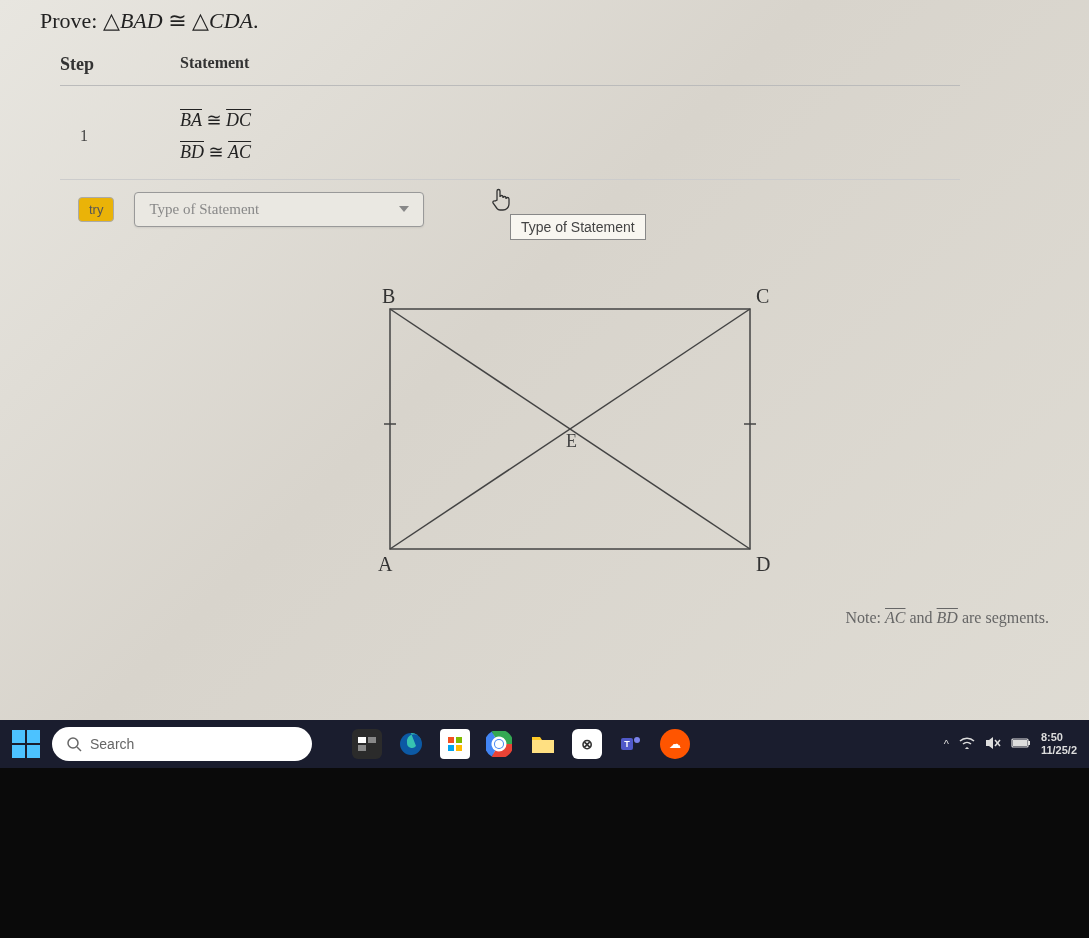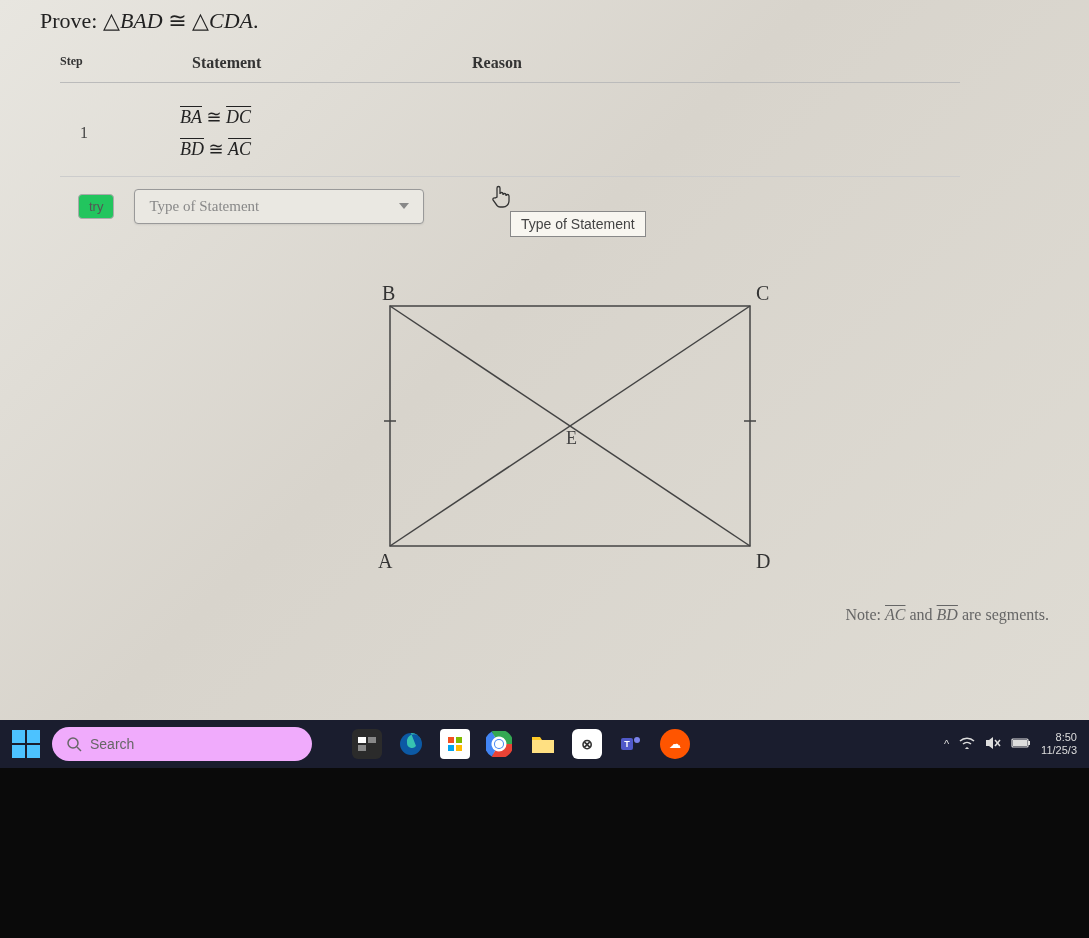--- a/index.html
+++ b/index.html
@@ -25,43 +25,43 @@
     .proof-table {
       margin-left: 20px;
       width: 900px;
     }
     .table-header {
       display: flex;
       border-bottom: 1px solid #bbb;
       padding-bottom: 10px;
       margin-bottom: 8px;
     }
-    .col-step { width: 120px; font-weight: bold; font-size: 12px; color: #333; }
-    .col-statement { width: 280px; font-weight: bold; font-size: 16px; color: #333; margin-left: 12px; }
+    .col-step { width: 120px; font-weight: bold; font-size: 18px; color: #333; }
+    .col-statement { width: 280px; font-weight: bold; font-size: 16px; color: #333; }
     .col-reason { width: 320px; font-weight: bold; font-size: 16px; color: #333; }
     .table-row {
       display: flex;
       align-items: center;
       border-bottom: 1px solid #ccc;
       padding: 10px 0;
     }
     .step-num { width: 120px; font-size: 16px; color: #444; padding-left: 20px; }
     .statement-cell { width: 280px; font-size: 18px; color: #222; line-height: 1.8; }
     .reason-cell { width: 320px; font-size: 18px; color: #222; }
     .overline { text-decoration: overline; font-style: italic; }
     .try-row {
       display: flex;
       align-items: center;
       padding: 12px 0;
       position: relative;
     }
     .try-btn {
       border: 1px solid #aaa;
       border-radius: 4px;
-      background: #22c55e;
+      background: #eab308;
       padding: 4px 10px;
       font-size: 13px;
       color: #555;
       margin-left: 18px;
       margin-right: 20px;
       cursor: pointer;
     }
     .type-dropdown {
       border: 1px solid #999;
       border-radius: 4px;
@@ -123,21 +123,21 @@
       width: 28px;
       height: 28px;
       margin-right: 12px;
       display: grid;
       grid-template-columns: 1fr 1fr;
       grid-template-rows: 1fr 1fr;
       gap: 2px;
     }
     .start-icon div { background: #4cc2ff; }
     .search-box {
-      background: #f0abfc;
+      background: #ffffff;
       border-radius: 20px;
       height: 34px;
       width: 260px;
       display: flex;
       align-items: center;
       padding: 0 14px;
       color: #666;
       font-family: 'Segoe UI', Arial, sans-serif;
       font-size: 14px;
       gap: 8px;
@@ -159,21 +159,21 @@
     }
     .tray {
       margin-left: auto;
       display: flex;
       align-items: center;
       gap: 10px;
       color: #ddd;
       font-family: 'Segoe UI', Arial, sans-serif;
       font-size: 11px;
     }
-    .tray-time { text-align: right; line-height: 1.2; }
+    .tray-time { line-height: 1.2; font-weight: bold; }
     .black-bottom {
       position: absolute;
       bottom: 0;
       left: 0;
       right: 0;
       height: 170px;
       background: #0a0a0a;
     }
     .congruent { font-family: Arial, sans-serif; }
     .triangle-sym { font-family: Arial, sans-serif; }
@@ -193,21 +193,20 @@
     <span>Prove:</span>
     <span class="triangle-sym">△</span><span style="font-style:italic">BAD</span>
     <span class="congruent">≅</span>
     <span class="triangle-sym">△</span><span style="font-style:italic">CDA</span>.
   </div>
 
   <div class="proof-table">
     <div class="table-header">
       <div class="col-step">Step</div>
       <div class="col-statement">Statement</div>
-      <div class="col-reason">Reason</div>
     </div>
 
     <div class="table-row">
       <div class="step-num">1</div>
       <div class="statement-cell">
         <div>
           <span class="overline">BA</span>
           <span class="congruent">≅</span>
           <span class="overline">DC</span>
         </div>
@@ -341,18 +340,18 @@
     </span>
     <span>
       <svg width="20" height="12" viewBox="0 0 20 12">
           <rect x="1" y="2" width="16" height="8" rx="1" fill="none" stroke="#ddd" stroke-width="1.2"></rect>
           <rect x="17" y="4" width="2" height="4" fill="#ddd"></rect>
           <rect x="2" y="3" width="14" height="6" fill="#ddd"></rect>
         </svg>
     </span>
     <div class="tray-time">
       <div>8:50</div>
-      <div>11/25/3</div>
+      <div>11/25/2</div>
     </div>
   </div>
 </div>
 
 <div class="black-bottom"></div>
 
 </body></html>

